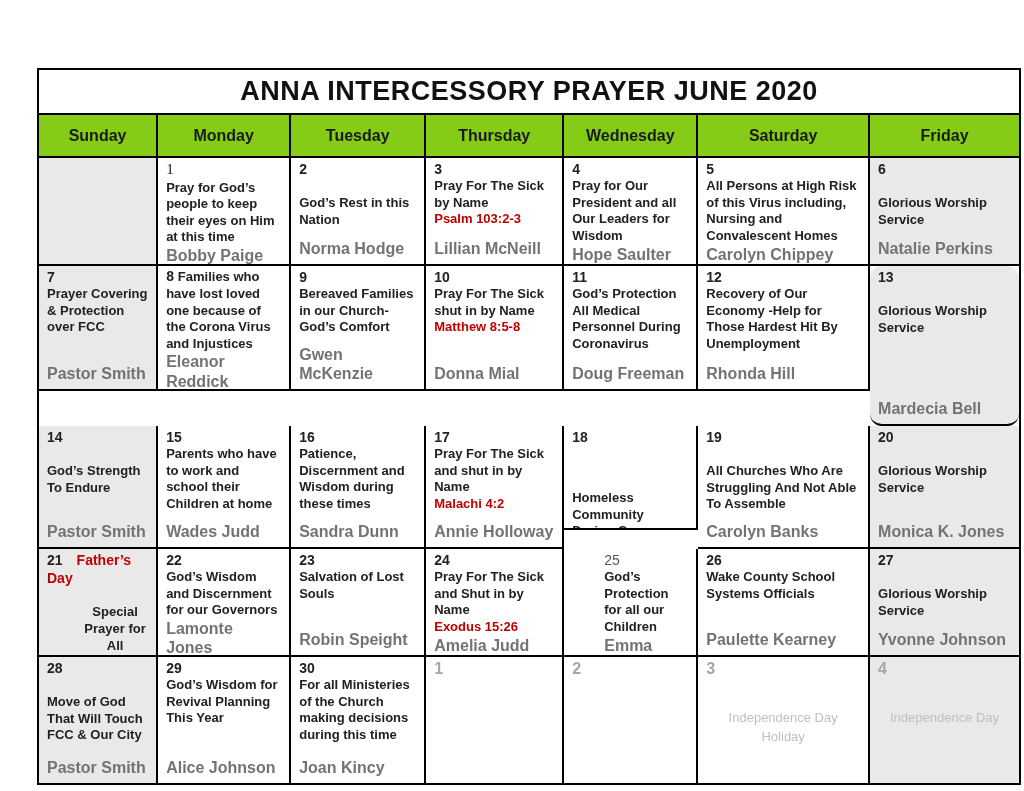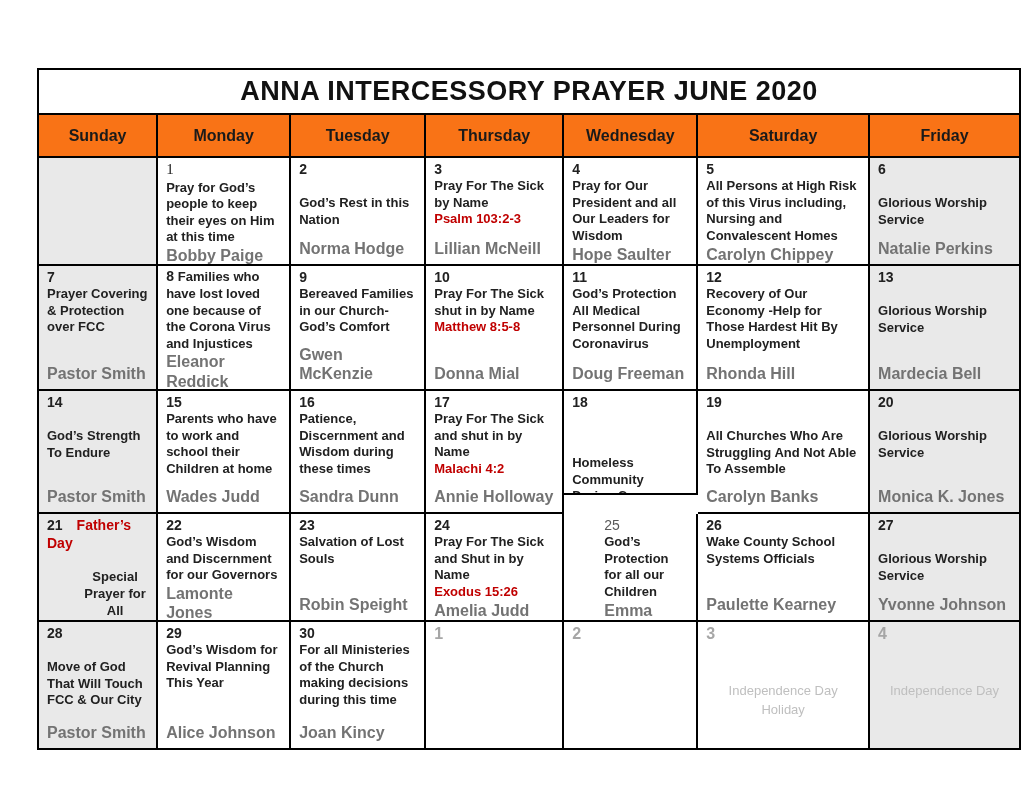--- a/index.html
+++ b/index.html
@@ -13,21 +13,21 @@
     height:45px; display:flex; align-items:center; justify-content:center;
     font-size:27px; font-weight:bold; color:#111; letter-spacing:0.5px;
   }
 
   .grid {
     display:grid;
     grid-template-columns:120fr 134fr 136fr 139fr 135fr 173fr 150fr;
     border:2px solid #000;
   }
   .hcell {
-    height:43px; background:#f97316;
+    height:43px; background:#84cc16;
     display:flex; align-items:center; justify-content:center;
     font-size:16px; font-weight:bold; color:#1a1a1a;
     border-right:2px solid #000; border-bottom:2px solid #000;
   }
   .grid > :nth-child(7n) { border-right:none; }
 
   .cell {
     background:#fff; padding:2px 8px 6px 8px;
     display:flex; flex-direction:column;
     border-right:2px solid #000; border-bottom:2px solid #000;
@@ -42,21 +42,21 @@
   .daynum.serif { font-family:"Liberation Serif", serif; font-weight:400; font-size:15px; }
   .daynum.gray { color:#595959; font-weight:400; }
   .daynum.next { color:#A6A6A6; font-size:16px; }
   .holiday { color:#C00000; font-weight:bold; margin-left:14px; }
 
   .body { font-weight:bold; line-height:1.28; }
   .body.gap { margin-top:17px; }
   .body .daynum { font-size:14px; }
 
   .scripture { color:#C00000; font-weight:bold; line-height:1.28; }
-  .note { color:#BFBFBF; text-align:center; margin-top:36px; font-size:13px; line-height:1.5; }
+  .note { color:#BFBFBF; text-align:center; margin-top:28px; font-size:13px; line-height:1.5; }
   .sig { margin-top:auto; color:#737373; font-weight:bold; font-size:16px; line-height:1.2; }
 </style>
 </head>
 <body>
 
 <div class="page">
   <div class="calendar">
     <div class="title-box">ANNA INTERCESSORY PRAYER JUNE 2020</div>
     <div class="grid">
         <div class="hcell">Sunday</div>
@@ -121,21 +121,21 @@
         <div class="cell" style="height: 125px;">
           <div class="dayline"><span class="daynum">11</span></div>
           <div class="body">God’s Protection All Medical Personnel During Coronavirus</div>
           <div class="sig">Doug Freeman</div>
         </div>
         <div class="cell" style="height: 125px;">
           <div class="dayline"><span class="daynum">12</span></div>
           <div class="body">Recovery of Our Economy -Help for Those Hardest Hit By Unemployment</div>
           <div class="sig">Rhonda Hill</div>
         </div>
-        <div class="cell shaded" style="height: 125px;">
+        <div class="cell shaded" style="height: 160px; border-radius: 12px;">
           <div class="dayline"><span class="daynum">13</span></div>
           <div class="body gap">Glorious Worship Service</div>
           <div class="sig">Mardecia Bell</div>
         </div>
         <div class="cell shaded" style="height: 123px;">
           <div class="dayline"><span class="daynum">14</span></div>
           <div class="body gap">God’s Strength To Endure</div>
           <div class="sig">Pastor Smith</div>
         </div>
         <div class="cell" style="height: 123px;">

